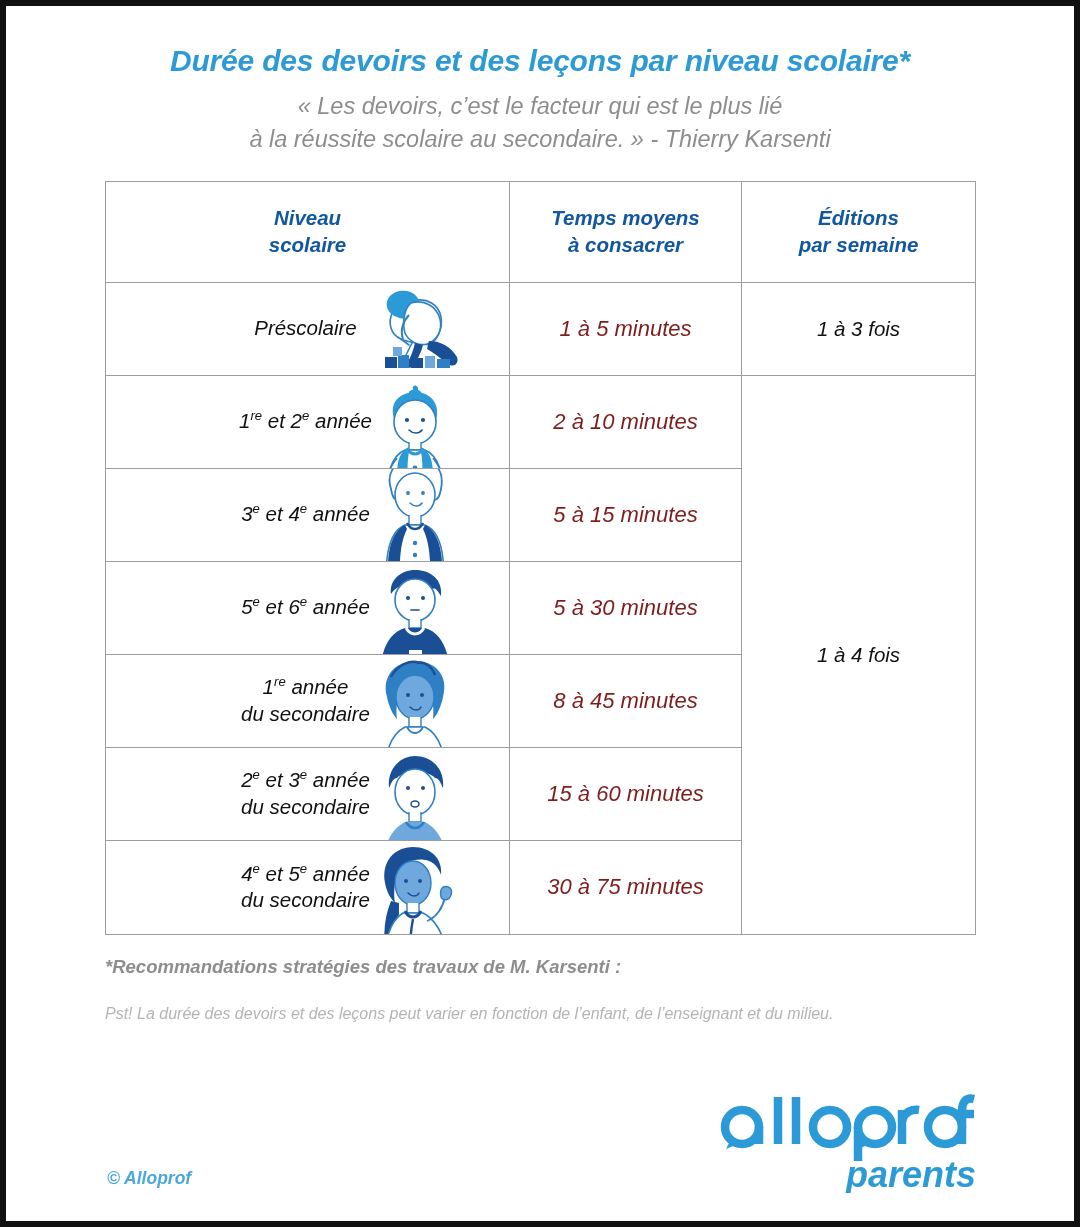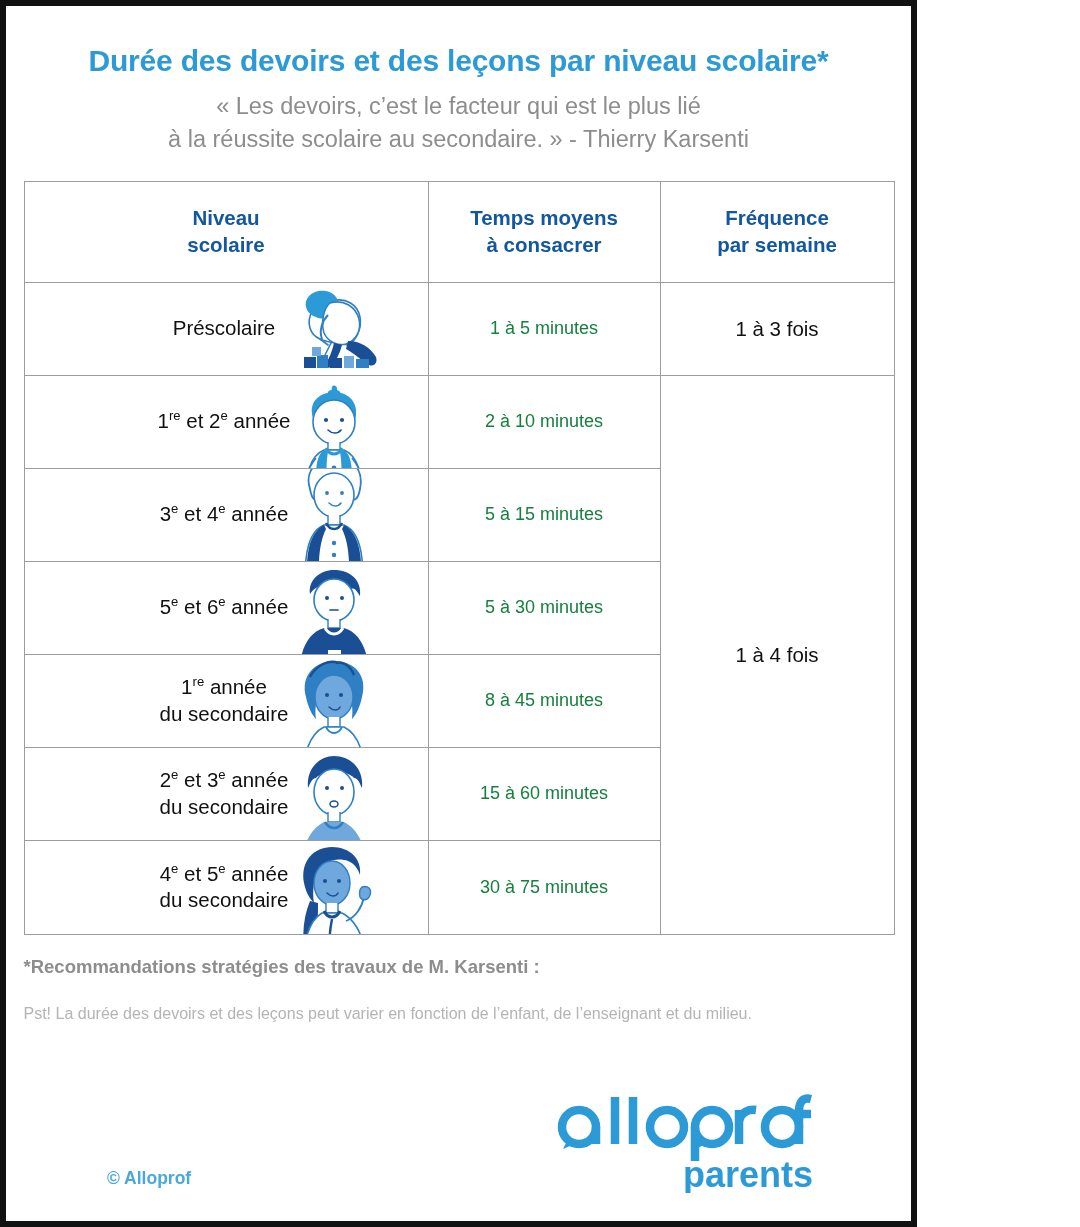--- a/index.html
+++ b/index.html
@@ -5,26 +5,27 @@
   html, body {
     margin: 0;
     padding: 0;
     background: #ffffff;
   }
   body {
     font-family: "Liberation Sans", sans-serif;
   }
   .page {
     position: relative;
-    width: 917px;
+    width: 1080px;
     height: 1227px;
     box-sizing: border-box;
     background: #ffffff;
     border: 6px solid #111111;
     overflow: hidden;
+    font-style: italic;
   }
   .inner {
     position: relative;
     width: 100%;
     height: 100%;
     background: #ffffff;
   }
 
   
   .header {
@@ -119,22 +120,22 @@
     pointer-events: none;
   }
   .figure-box svg {
     position: absolute;
     left: 50%;
     transform: translateX(-50%);
   }
 
   td.time-cell {
     text-align: center;
-    font-size: 18px;
-    color: #15803d;
+    font-size: 22px;
+    color: #7f1d1d;
   }
   td.freq-cell {
     text-align: center;
     font-size: 20.5px;
     color: #111111;
   }
 
   
   .footnotes {
     width: 870px;
@@ -204,21 +205,21 @@
         <tr>
           <th>
             <span class="hline">Niveau</span>
             <span class="hline">scolaire</span>
           </th>
           <th>
             <span class="hline">Temps moyens</span>
             <span class="hline">à consacrer</span>
           </th>
           <th>
-            <span class="hline">Fréquence</span>
+            <span class="hline">Éditions</span>
             <span class="hline">par semaine</span>
           </th>
         </tr>
       </thead>
       <tbody>
 
         <tr>
           <td class="level-cell">
             <div class="level-inner">
               <div class="level-text">

